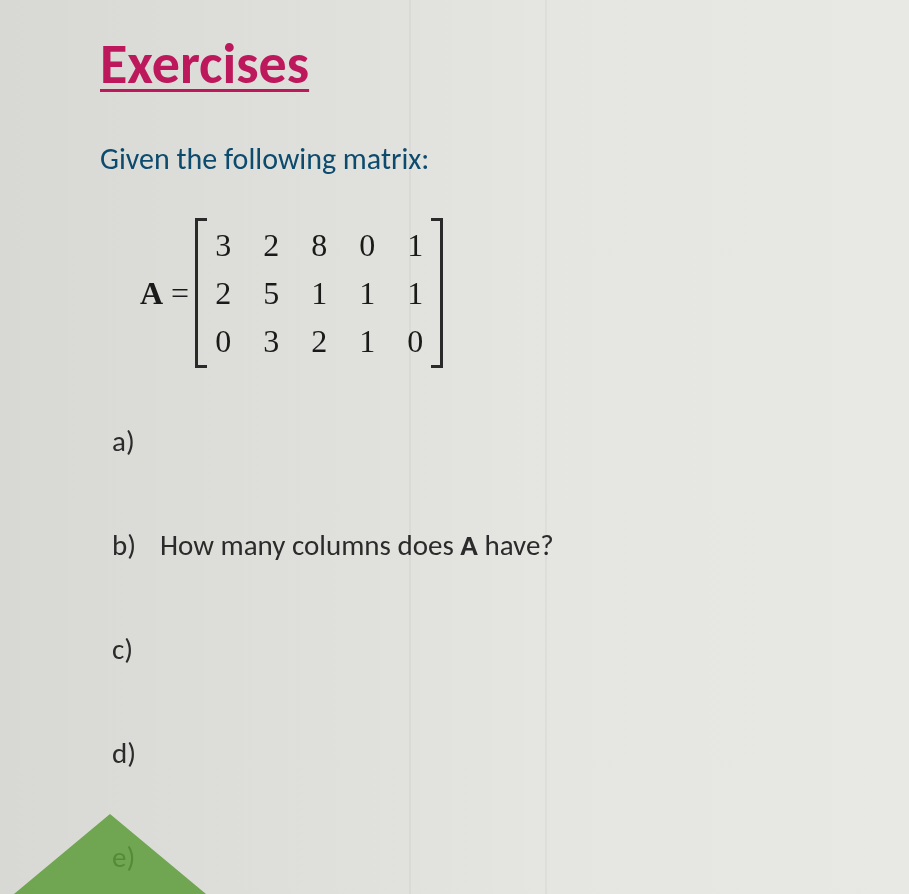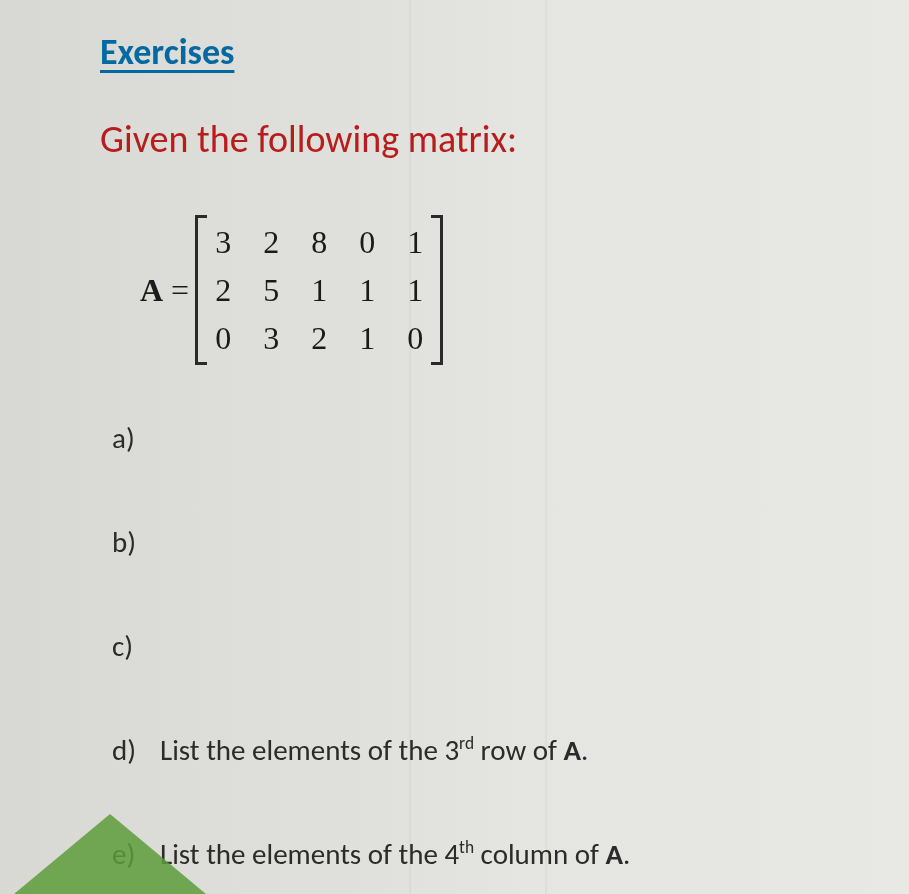--- a/index.html
+++ b/index.html
@@ -10,32 +10,32 @@
     body {
       width: 909px;
       height: 894px;
       background: linear-gradient(to right, #d8d9d4 0%, #e0e1dc 40%, #e5e6e1 60%, #e8e9e4 100%);
       font-family: Calibri, Arial, sans-serif;
       color: #2a2a2a;
       position: relative;
       padding: 30px 90px 30px 100px;
     }
     .heading {
-      font-size: 36px;
+      font-size: 56px;
       font-weight: bold;
-      color: #0369a1;
+      color: #be185d;
       margin-bottom: 42px;
       text-decoration: underline;
       text-decoration-thickness: 3px;
       text-underline-offset: 6px;
     }
     .given-text {
-      font-size: 38px;
-      color: #b91c1c;
-      margin-bottom: 48px;
+      font-size: 30px;
+      color: #0c4a6e;
+      margin-bottom: 36px;
     }
     .matrix-container {
       display: flex;
       align-items: center;
       margin-left: 40px;
       margin-bottom: 50px;
       font-family: 'Times New Roman', serif;
       font-size: 32px;
       color: #1a1a1a;
     }
@@ -160,27 +160,26 @@
   </div>
   <span class="matrix-bracket-right"></span>
 </div>
 
 <ol class="question-list">
   <li class="question-item">
     <span class="question-label">a)</span>
   </li>
   <li class="question-item">
     <span class="question-label">b)</span>
+    <span class="question-text">How many columns does <b>A</b> have?</span>
   </li>
   <li class="question-item">
     <span class="question-label">c)</span>
   </li>
   <li class="question-item">
     <span class="question-label">d)</span>
-    <span class="question-text">List the elements of the 3<sup>rd</sup> row of <b>A</b>.</span>
   </li>
   <li class="question-item">
     <span class="question-label">e)</span>
-    <span class="question-text">List the elements of the 4<sup>th</sup> column of <b>A</b>.</span>
   </li>
 </ol>
 
 <div class="decoration"></div>
 
 </body></html>

